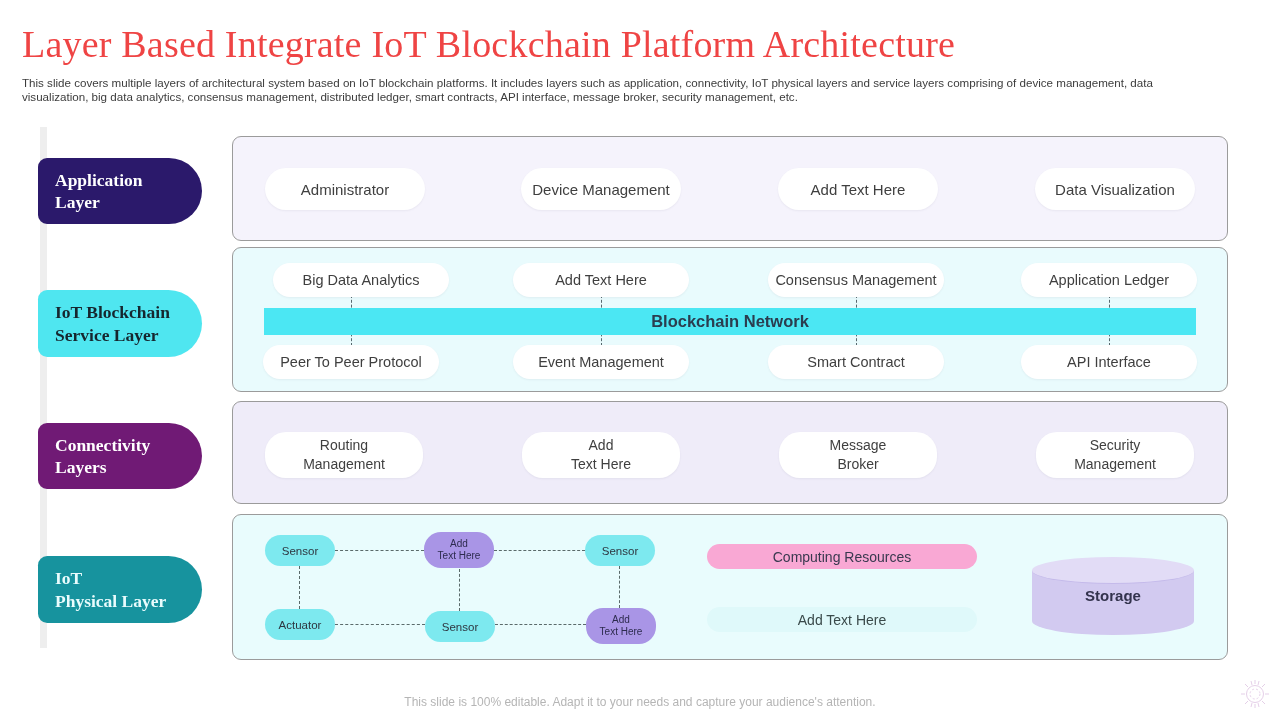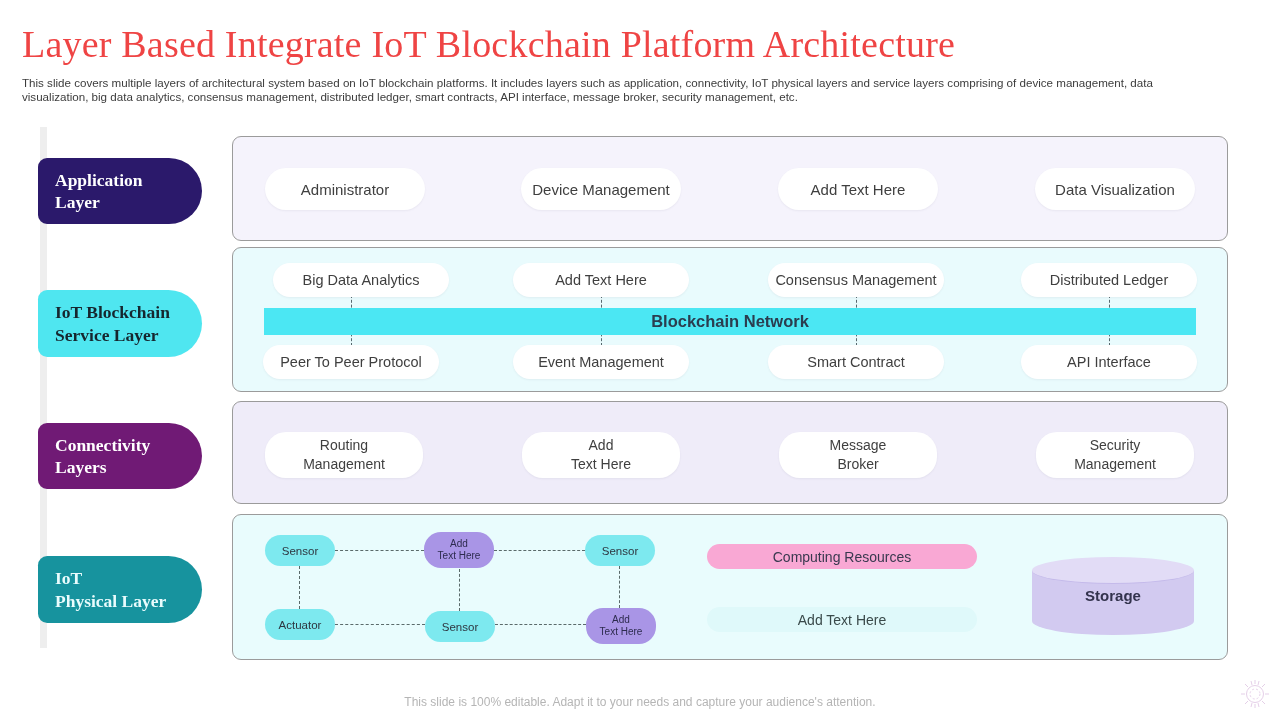--- a/index.html
+++ b/index.html
@@ -132,21 +132,21 @@
 
   <div class="box box-service">
     <div class="vdash" style="left:118px; top:47px; height:51px;"></div>
     <div class="vdash" style="left:368px; top:47px; height:51px;"></div>
     <div class="vdash" style="left:623px; top:47px; height:51px;"></div>
     <div class="vdash" style="left:876px; top:47px; height:51px;"></div>
 
     <div class="wpill small" style="left:40px;  top:15px; width:176px; height:34px; z-index:2;">Big Data Analytics</div>
     <div class="wpill small" style="left:280px; top:15px; width:176px; height:34px; z-index:2;">Add Text Here</div>
     <div class="wpill small" style="left:535px; top:15px; width:176px; height:34px; z-index:2;">Consensus Management</div>
-    <div class="wpill small" style="left:788px; top:15px; width:176px; height:34px; z-index:2;">Distributed Ledger</div>
+    <div class="wpill small" style="left:788px; top:15px; width:176px; height:34px; z-index:2;">Application Ledger</div>
 
     <div class="bc-bar">Blockchain Network</div>
 
     <div class="wpill small" style="left:30px;  top:97px; width:176px; height:34px; z-index:2;">Peer To Peer Protocol</div>
     <div class="wpill small" style="left:280px; top:97px; width:176px; height:34px; z-index:2;">Event Management</div>
     <div class="wpill small" style="left:535px; top:97px; width:176px; height:34px; z-index:2;">Smart Contract</div>
     <div class="wpill small" style="left:788px; top:97px; width:176px; height:34px; z-index:2;">API Interface</div>
   </div>
 
   <div class="box box-conn">

